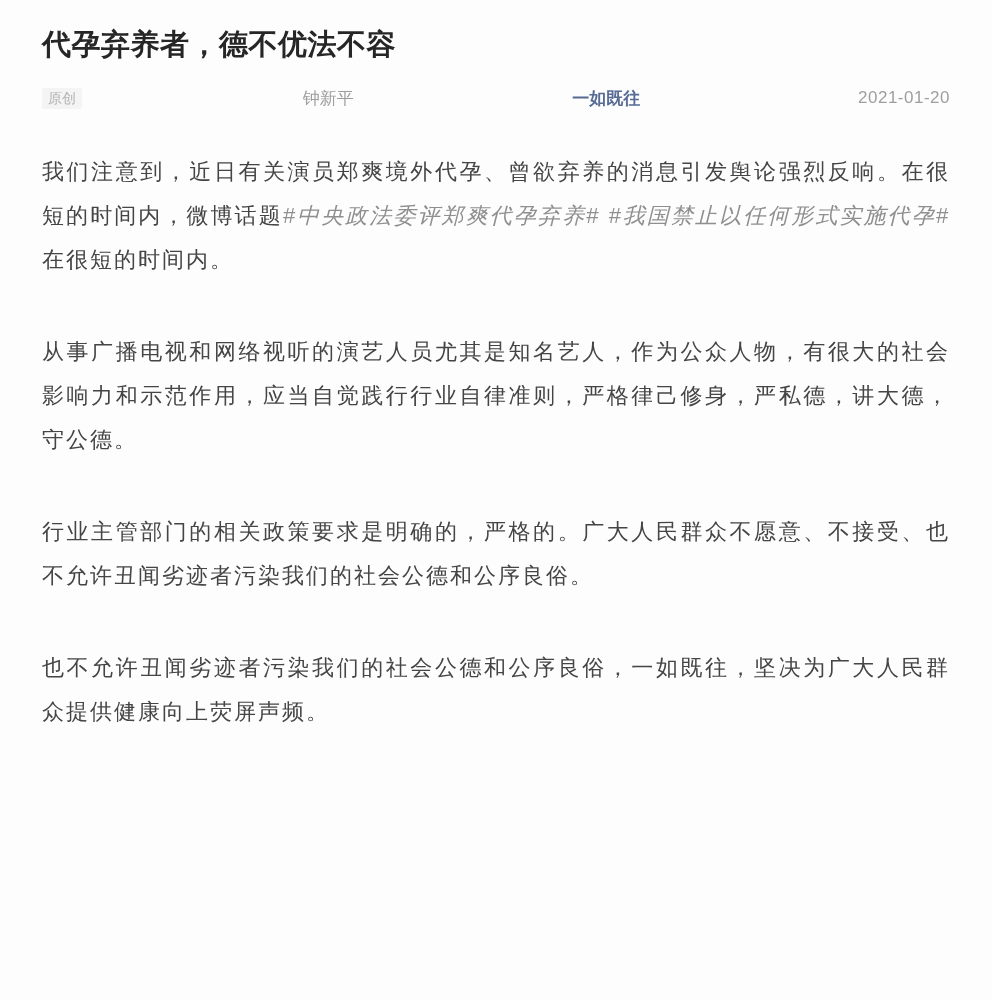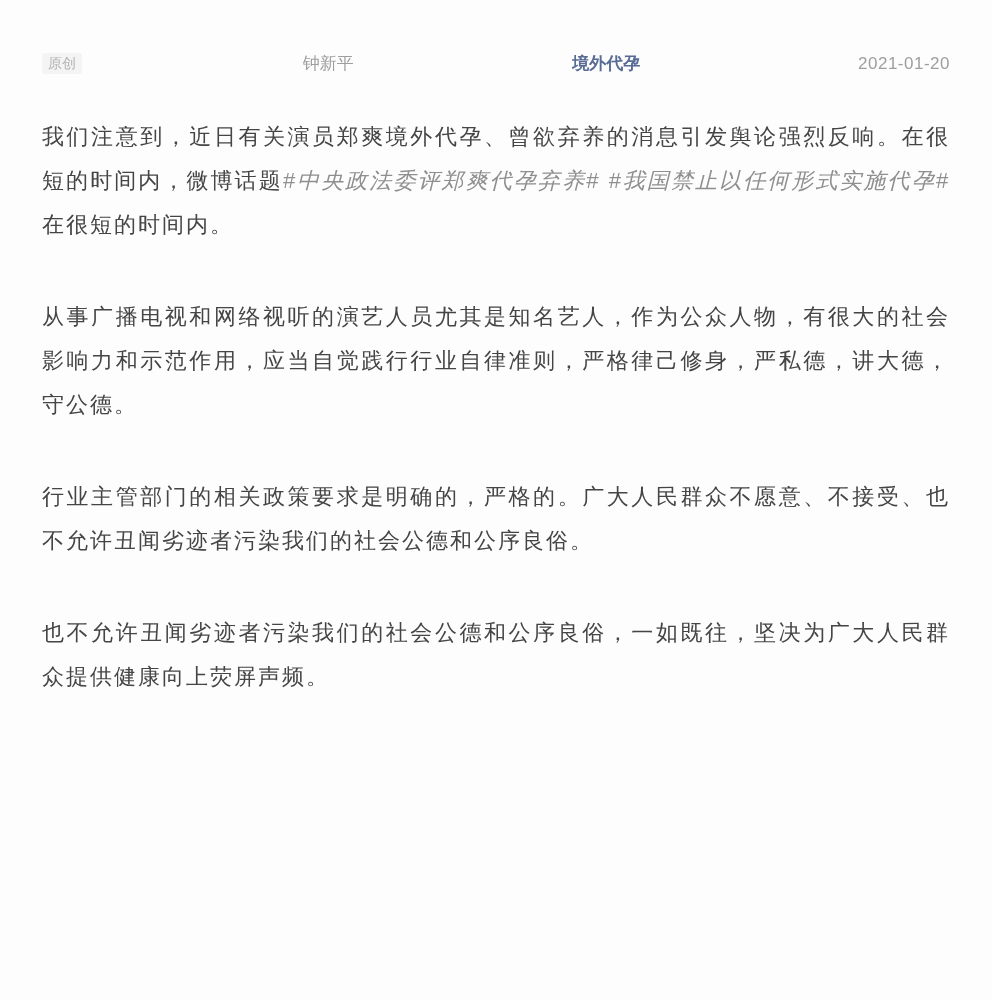--- a/index.html
+++ b/index.html
@@ -68,25 +68,26 @@
   }
   .seg-hashtag{
     font-style:italic;
     color:var(--hashtag-color);
   }
 </style>
 </head>
 <body>
 
 <div class="page">
+  <h1 class="article-title">代孕弃养者，德不优法不容</h1>
 
   <div class="meta">
     <span class="badge">原创</span>
     <span class="author">钟新平</span>
-    <a class="account">境外代孕</a>
+    <a class="account">一如既往</a>
     <span class="date">2021-01-20</span>
   </div>
 
   <div class="article-body" id="article-body">
       <p class="para"><span class="seg-normal">我们注意到，近日有关演员郑爽境外代孕、曾欲弃养的消息引发舆论强烈反响。在很短的时间内，微博话题</span><span class="seg-hashtag">#中央政法委评郑爽代孕弃养# #我国禁止以任何形式实施代孕#</span><span class="seg-normal">在很短的时间内。</span></p>
       <p class="para"><span class="seg-normal">从事广播电视和网络视听的演艺人员尤其是知名艺人，作为公众人物，有很大的社会影响力和示范作用，应当自觉践行行业自律准则，严格律己修身，严私德，讲大德，守公德。</span></p>
       <p class="para"><span class="seg-normal">行业主管部门的相关政策要求是明确的，严格的。广大人民群众不愿意、不接受、也不允许丑闻劣迹者污染我们的社会公德和公序良俗。</span></p>
       <p class="para"><span class="seg-normal">也不允许丑闻劣迹者污染我们的社会公德和公序良俗，一如既往，坚决为广大人民群众提供健康向上荧屏声频。</span></p>
     </div>
 </div>

